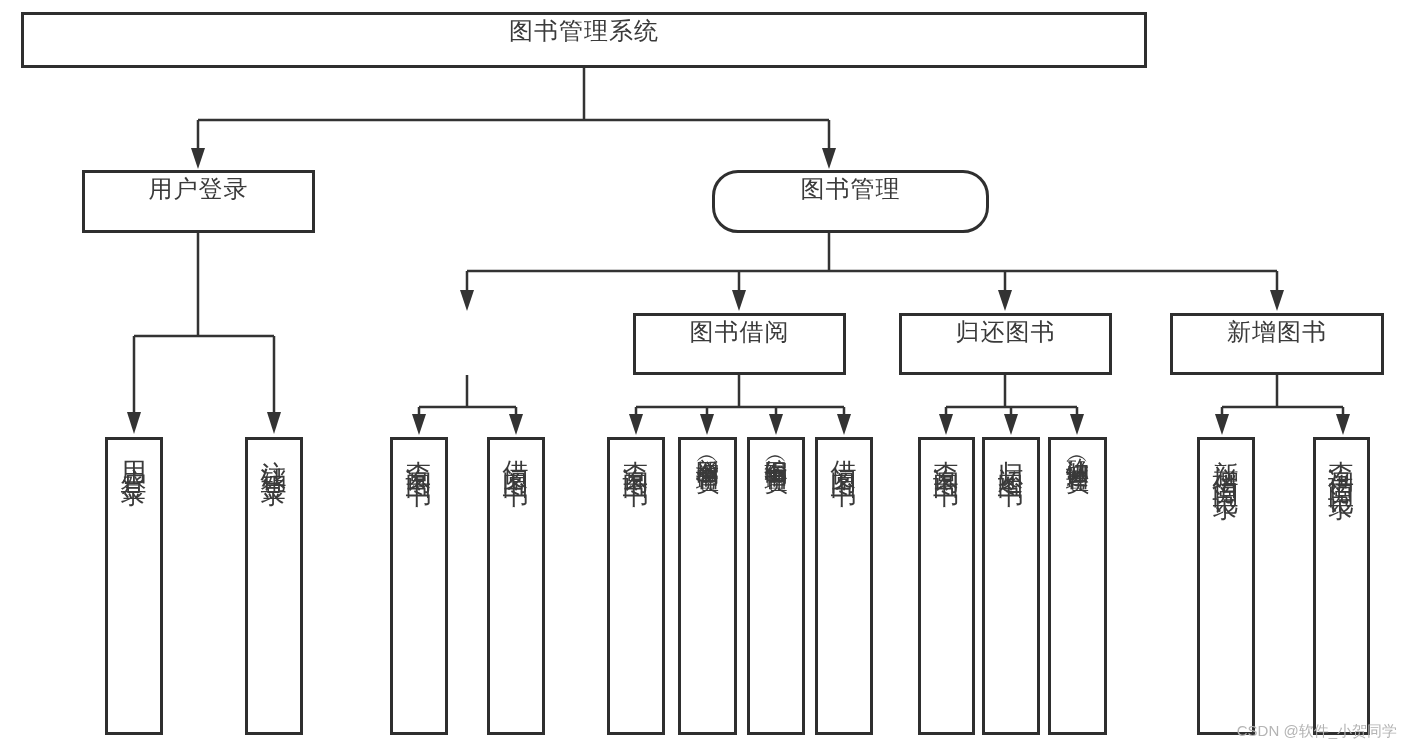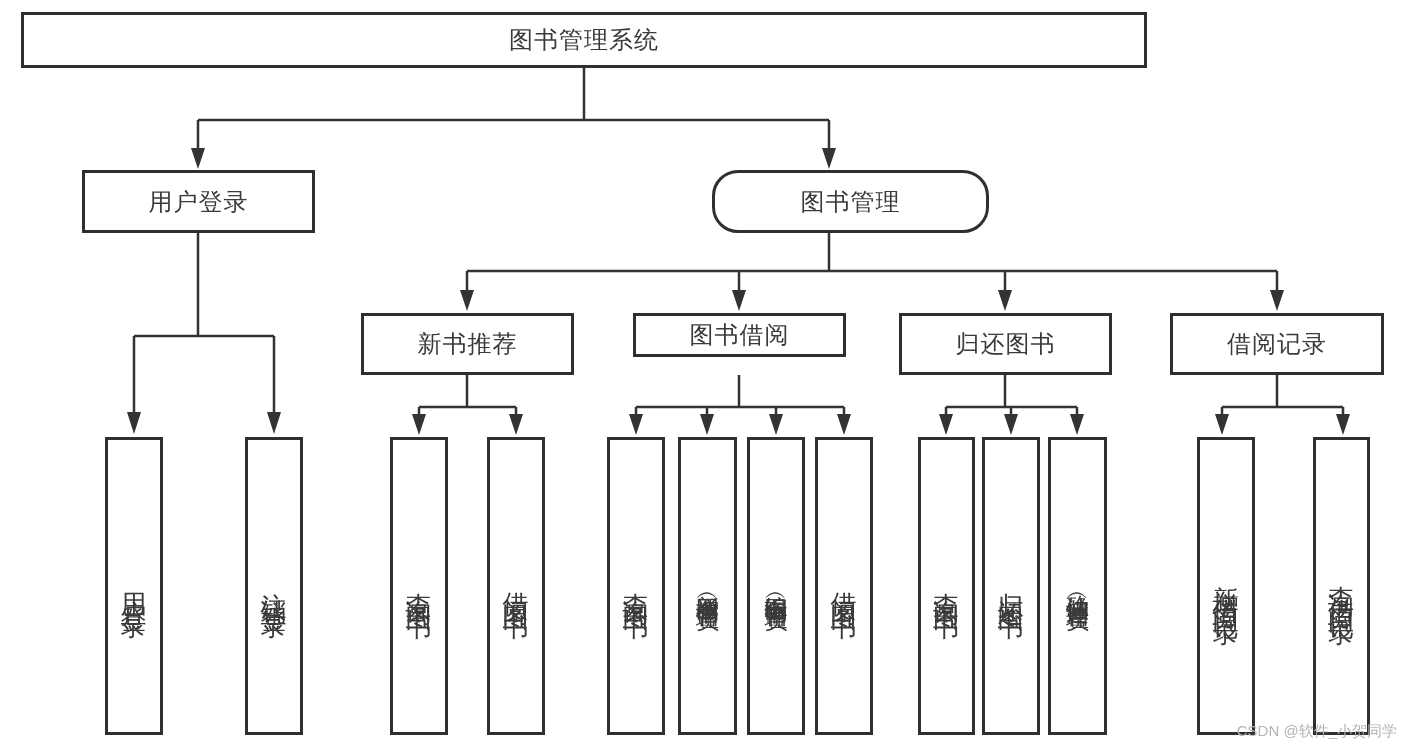--- a/index.html
+++ b/index.html
@@ -16,21 +16,21 @@
     position: absolute;
     left: 0; top: 0;
     width: 1405px; height: 747px;
     z-index: 0;
   }
   .node {
     position: absolute;
     background: #ffffff;
     border: 3px solid #2f2f2f;
     display: flex;
-    align-items: center;
+    align-items: flex-start;
     justify-content: center;
     z-index: 1;
     color: #3a3a3a;
   }
   .hlabel {
     font-size: 24px;
     letter-spacing: 1px;
     white-space: nowrap;
   }
   .leaf {
@@ -110,31 +110,28 @@
     <span class="hlabel">图书管理系统</span>
   </div>
 
   <div class="node" style="left:82px; top:170px; width:233px; height:63px;">
     <span class="hlabel">用户登录</span>
   </div>
   <div class="node" style="left:712px; top:170px; width:277px; height:63px;border-radius:26px;">
     <span class="hlabel">图书管理</span>
   </div>
 
-  <div class="node" style="left:361px; top:313px; width:213px; height:62px;">
-    <span class="hlabel">新书推荐</span>
-  </div>
-  <div class="node" style="left:633px; top:313px; width:213px; height:44px;">
+  <div class="node" style="left:633px; top:313px; width:213px; height:62px;">
     <span class="hlabel">图书借阅</span>
   </div>
   <div class="node" style="left:899px; top:313px; width:213px; height:62px;">
     <span class="hlabel">归还图书</span>
   </div>
   <div class="node" style="left:1170px; top:313px; width:214px; height:62px;">
-    <span class="hlabel">借阅记录</span>
+    <span class="hlabel">新增图书</span>
   </div>
 
   <div class="node leaf" style="left:105px;">
     <span class="vtext">用户登录</span>
   </div>
   <div class="node leaf" style="left:245px;">
     <span class="vtext">注销登录</span>
   </div>
 
   <div class="node leaf" style="left:390px;">

